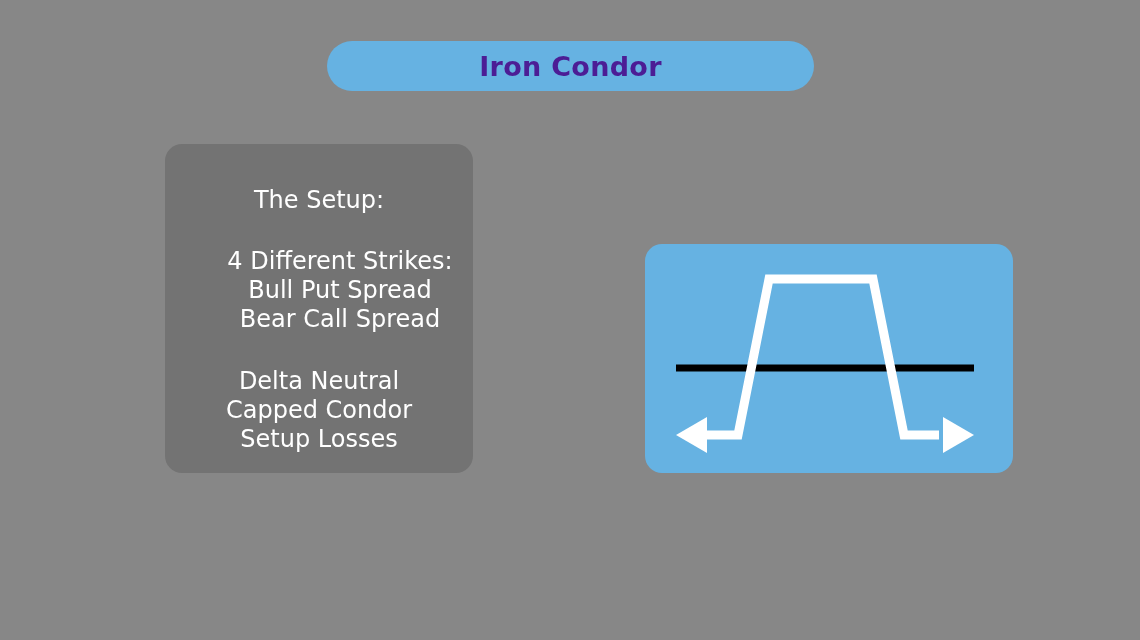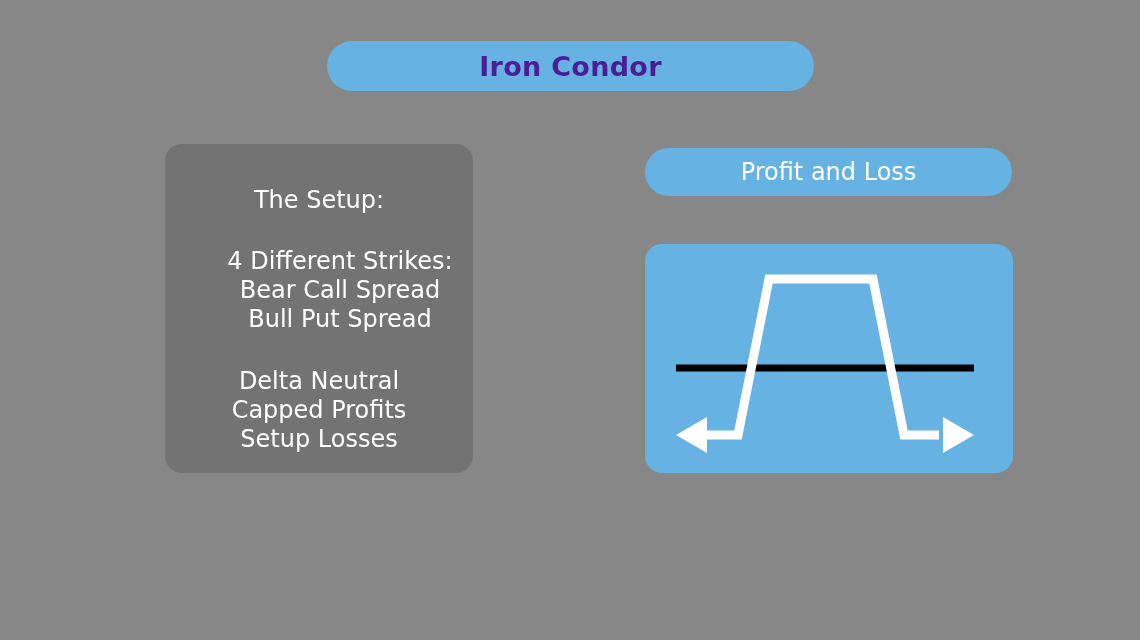--- a/index.html
+++ b/index.html
@@ -136,34 +136,31 @@
 
   <div class="title-pill">
     <span class="title-text">Iron Condor</span>
   </div>
 
   <div class="setup-card">
     <div class="setup-heading">The Setup:</div>
 
     <div class="setup-group group-strikes">
       <div class="setup-line">4 Different Strikes:</div>
+      <div class="setup-line">Bull Put Spread</div>
       <div class="setup-line">Bear Call Spread</div>
-      <div class="setup-line">Bull Put Spread</div>
     </div>
 
     <div class="setup-group group-traits">
       <div class="setup-line">Delta Neutral</div>
-      <div class="setup-line">Capped Profits</div>
+      <div class="setup-line">Capped Condor</div>
       <div class="setup-line">Setup Losses</div>
     </div>
   </div>
 
-  <div class="pnl-header">
-    <span class="pnl-header-text">Profit and Loss</span>
-  </div>
 
   <div class="pnl-card">
     <svg viewBox="0 0 368 229">
 
       <line x1="31" y1="124" x2="329" y2="124" stroke="#000000" stroke-width="7" stroke-linecap="butt"></line>
 
       <path d="M 58 191 L 93 191 L 124 35 L 228 35 L 259 191 L 294 191" fill="none" stroke="#ffffff" stroke-width="9" stroke-linejoin="miter" stroke-linecap="butt"></path>
 
       <polygon points="31,191 62,173 62,209" fill="#ffffff"></polygon>
 

